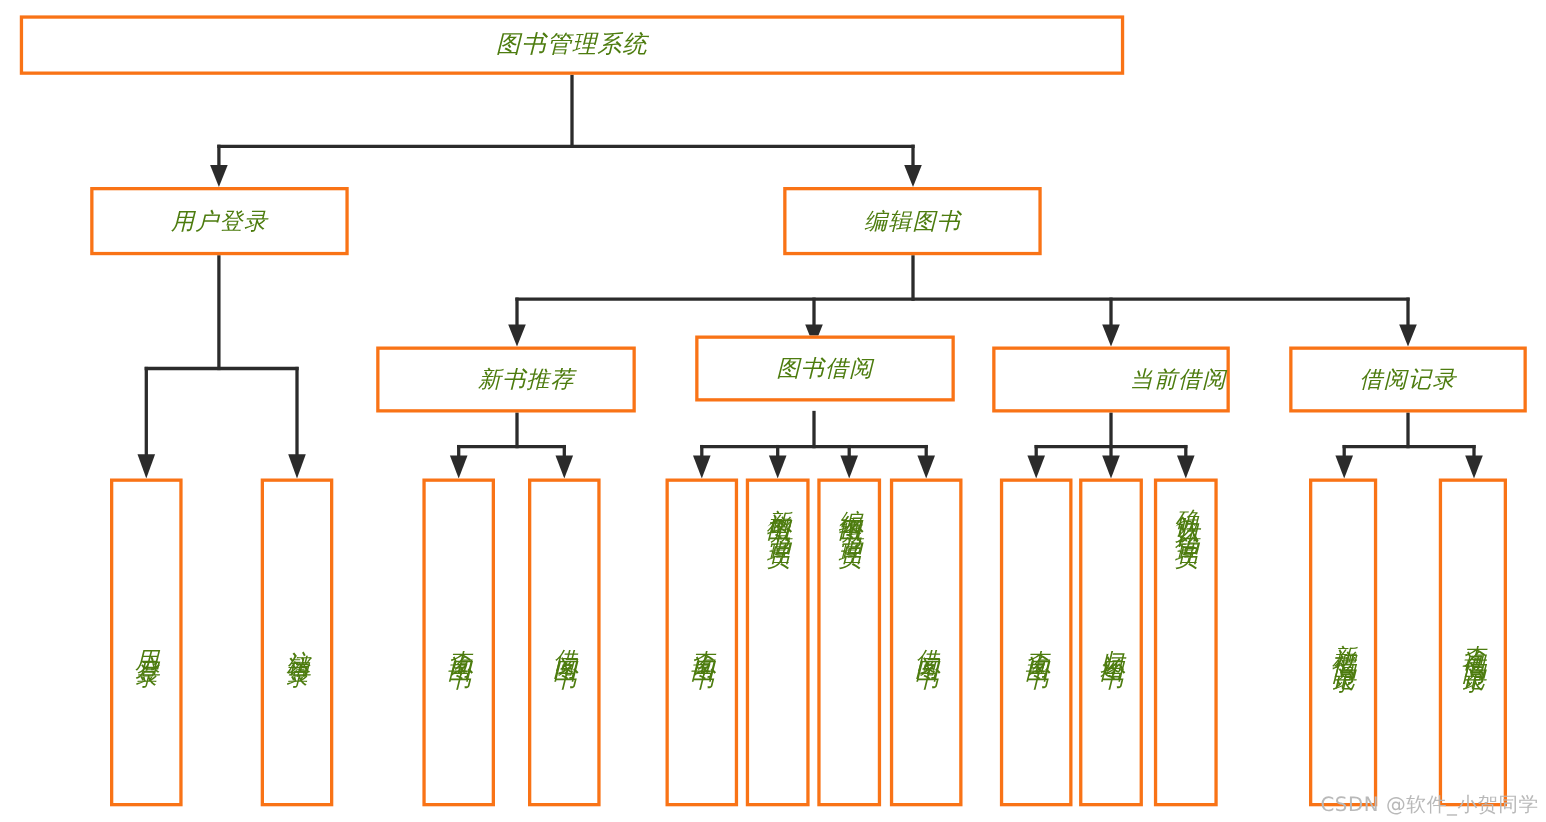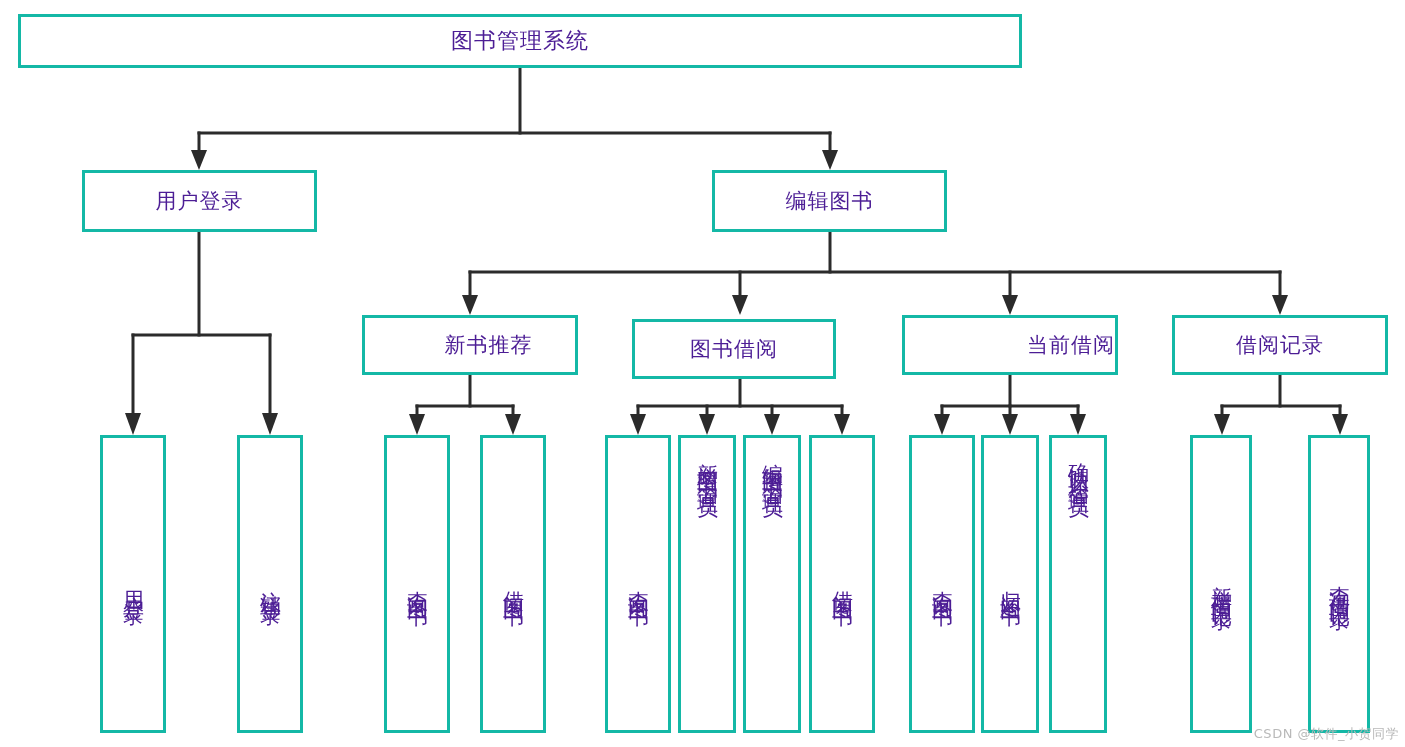--- a/index.html
+++ b/index.html
@@ -31,27 +31,28 @@
     fill: none;
     stroke-linecap: square;
   }
   #connectors polygon {
     fill: #2b2b2b;
   }
   
   .node {
     position: absolute;
     box-sizing: border-box;
-    border: 3px solid #14b8a6;
+    border: 3px solid #f97316;
     background: #ffffff;
     display: flex;
     align-items: center;
     justify-content: center;
-    color: #4c1d95;
+    color: #4d7c0f;
     z-index: 2;
+    font-style: italic;
   }
   .node .lbl {
     display: block;
     text-align: center;
     letter-spacing: 1px;
     line-height: 1.25;
     white-space: pre;
   }
   
   .node.horiz .lbl {
@@ -75,21 +76,21 @@
     text-orientation: upright;
     font-size: 21px;
     letter-spacing: 5px;
     line-height: 1;
   }
   
   #watermark {
     position: absolute;
     right: 6px;
     bottom: 4px;
-    font-size: 13px;
+    font-size: 18px;
     color: #b9b9b9;
     letter-spacing: 0.5px;
     z-index: 3;
     white-space: nowrap;
     font-family: "DejaVu Sans", "Liberation Sans", sans-serif;
   }
 </style>
 </head>
 <body>
 
@@ -162,24 +163,24 @@
     <span class="lbl">图书管理系统</span>
   </div>
 
   <div class="node horiz" style="left:82px; top:170px; width:235px; height:62px;">
     <span class="lbl">用户登录</span>
   </div>
   <div class="node horiz" style="left:712px; top:170px; width:235px; height:62px;">
     <span class="lbl">编辑图书</span>
   </div>
 
-  <div class="node horiz" style="left:362px; top:315px; width:216px; height:60px;padding-left:37px;">
+  <div class="node horiz" style="left:342px; top:315px; width:236px; height:60px;padding-left:37px;">
     <span class="lbl">新书推荐</span>
   </div>
-  <div class="node horiz" style="left:632px; top:319px; width:204px; height:60px;">
+  <div class="node horiz" style="left:632px; top:305px; width:236px; height:60px;">
     <span class="lbl">图书借阅</span>
   </div>
   <div class="node horiz" style="left:902px; top:315px; width:216px; height:60px;justify-content:flex-end;">
     <span class="lbl">当前借阅</span>
   </div>
   <div class="node horiz" style="left:1172px; top:315px; width:216px; height:60px;">
     <span class="lbl">借阅记录</span>
   </div>
 
   <div class="node vert mid" style="left:100px; top:435px; width:66px; height:298px;">

